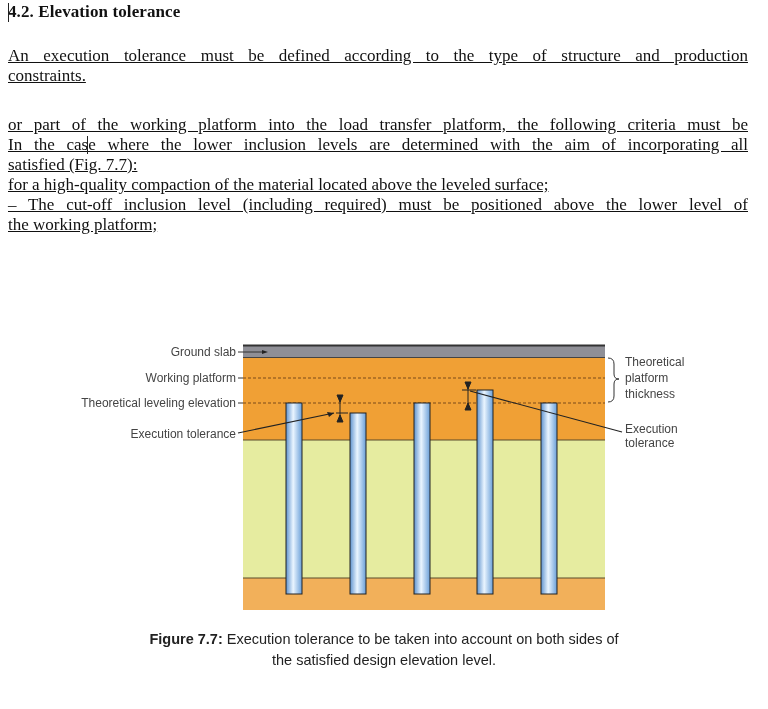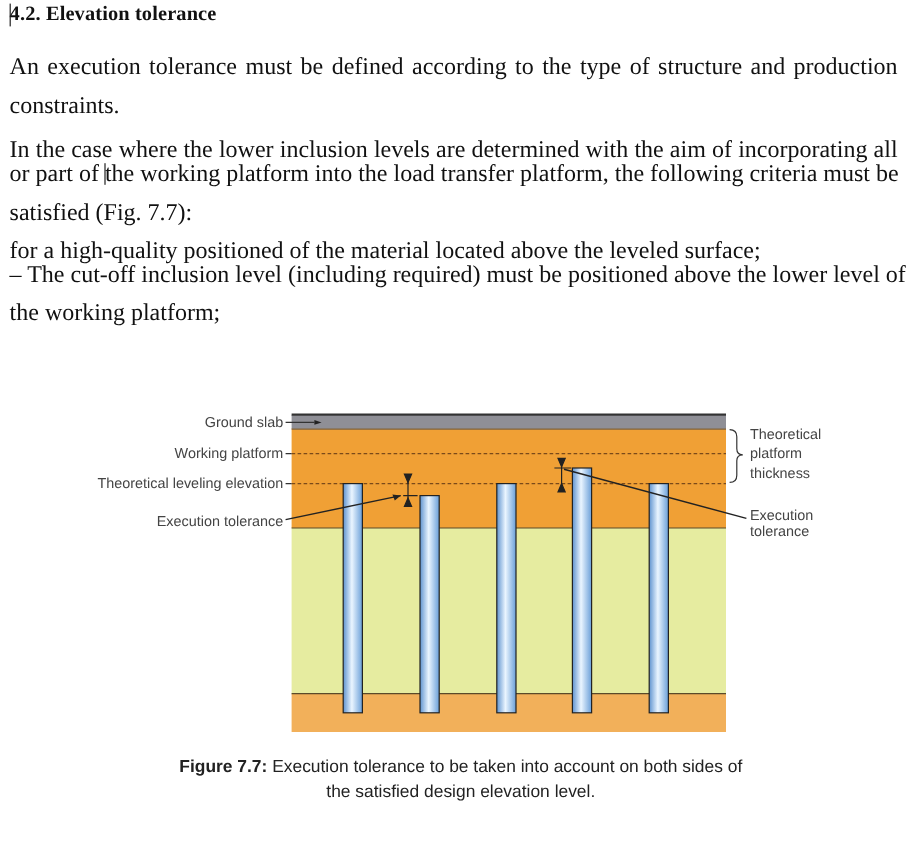--- a/index.html
+++ b/index.html
@@ -1,44 +1,44 @@
 <!DOCTYPE html>
 <html><head>
 <meta charset="utf-8">
 <style>
   html, body { margin:0; padding:0; background:#ffffff; }
   body { width:768px; height:709px; position:relative; overflow:hidden;
          font-family:"Liberation Serif", serif; color:#111; }
   .heading { position:absolute; left:8px; top:2px; font-size:17px; font-weight:bold; letter-spacing:0.1px; }
   .cursor { position:absolute; width:1px; background:#222; }
-  .para { position:absolute; left:8px; width:740px; font-size:20px; line-height:20px; text-align:justify; }
+  .para { position:absolute; left:8px; width:740px; font-size:17px; line-height:20px; text-align:justify;text-decoration:underline; }
   .para .line { display:block; white-space:nowrap; text-align-last:justify; }
-  .para .line.last { text-align-last:left;margin-top:12px; }
+  .para .line.last { text-align-last:left; }
   .diagram { position:absolute; left:0; top:330px; width:768px; height:290px; }
   .caption { position:absolute; left:0; width:768px; text-align:center;
              font-family:"Liberation Sans", sans-serif; font-size:14.5px; line-height:20px; color:#222; }
   .caption b { font-weight:bold; }
   .dlabel { font-family:"Liberation Sans", sans-serif; font-size:12px; fill:#444; }
 </style>
 </head>
 <body>
 
 <div class="heading">4.2. Elevation tolerance</div>
 <div class="cursor" style="left:8px;top:3px;height:19px;"></div>
 
 <div class="para" style="top:46px;">
   <span class="line">An execution tolerance must be defined according to the type of structure and production</span>
   <span class="line last">constraints.</span>
 </div>
 
 <div class="para" style="top:115px;">
+  <span class="line">or part of the working platform into the load transfer platform, the following criteria must be</span>
   <span class="line">In the case where the lower inclusion levels are determined with the aim of incorporating all</span>
-  <span class="line">or part of the working platform into the load transfer platform, the following criteria must be</span>
   <span class="line last">satisfied (Fig. 7.7):</span>
-  <span class="line last">for a high-quality positioned of the material located above the leveled surface;</span>
+  <span class="line last">for a high-quality compaction of the material located above the leveled surface;</span>
   <span class="line">– The cut-off inclusion level (including required) must be positioned above the lower level of</span>
   <span class="line last">the working platform;</span>
 </div>
 <div class="cursor" style="left:87px;top:136px;height:18px;"></div>
 
 <svg class="diagram" viewBox="0 330 768 290" width="768" height="290">
   <defs>
     <linearGradient id="pileGrad" x1="0" x2="1" y1="0" y2="0">
       <stop offset="0" stop-color="#5f93cf"></stop>
       <stop offset="0.45" stop-color="#eaf5ff"></stop>

